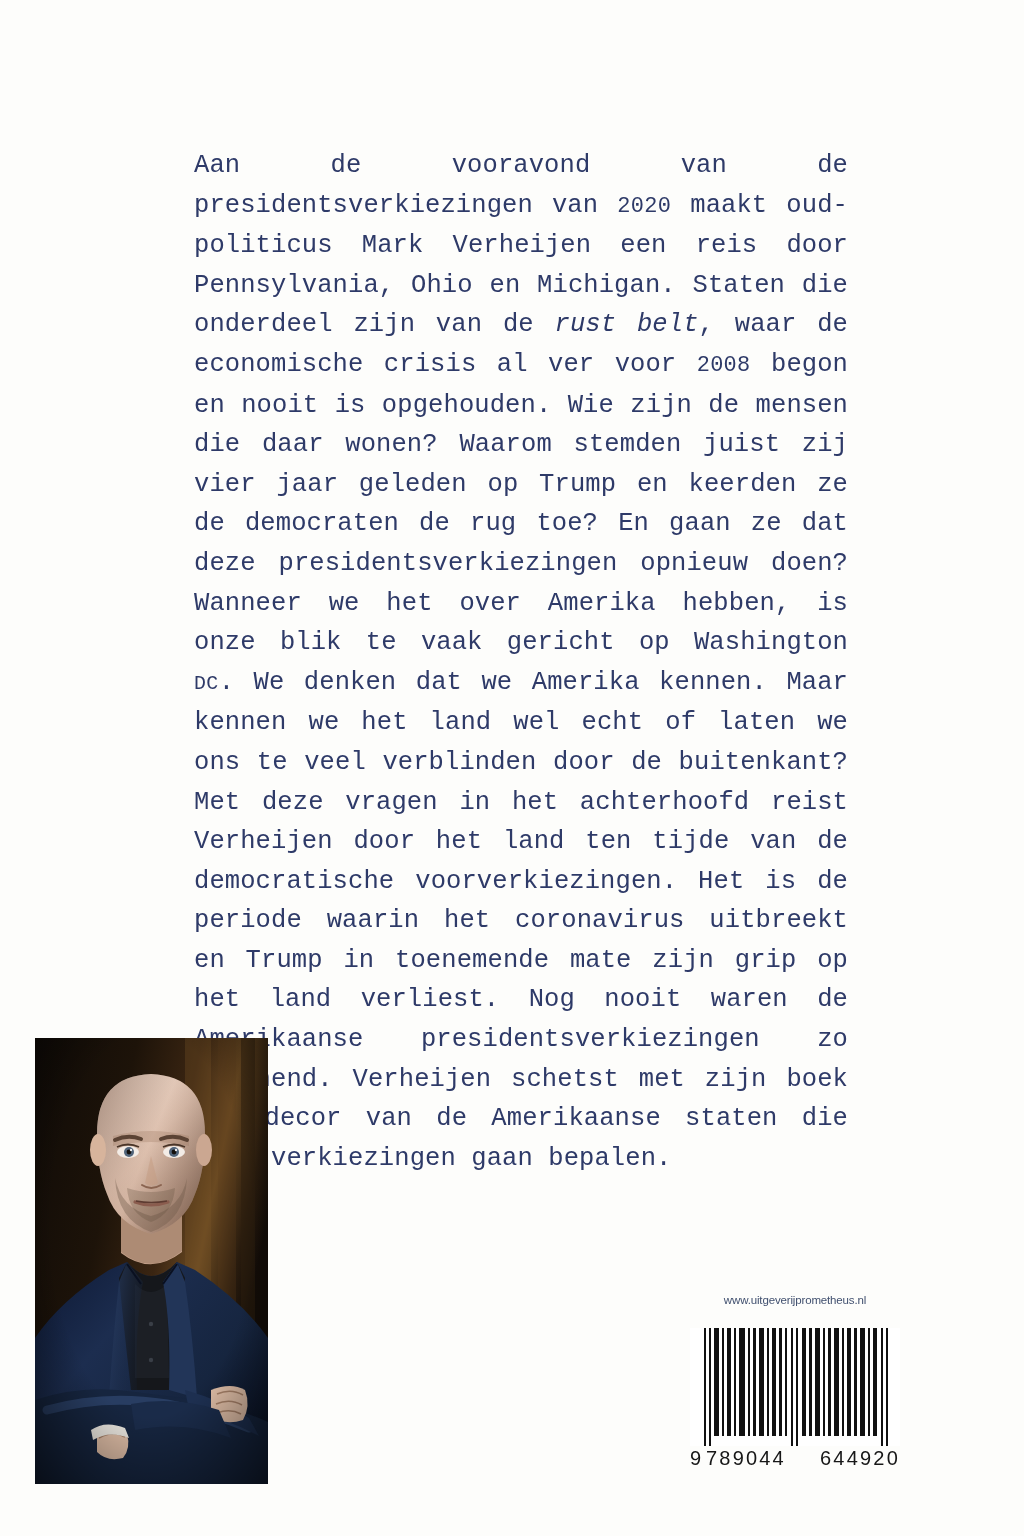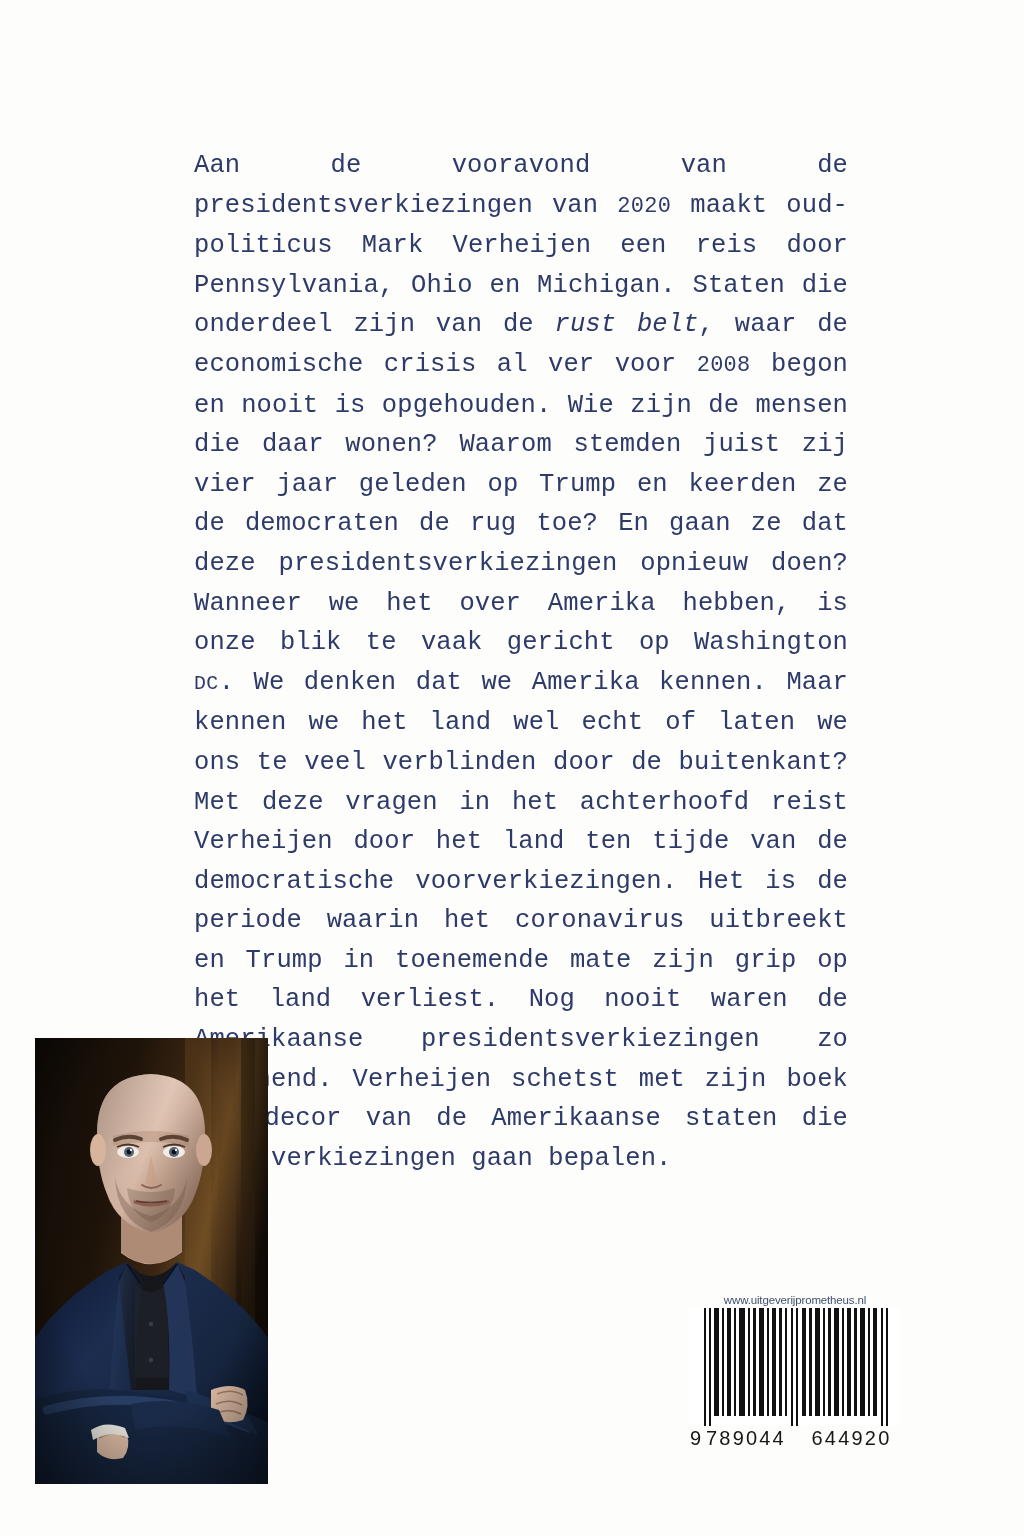--- a/index.html
+++ b/index.html
@@ -87,40 +87,40 @@
     position: absolute;
     left: 690px;
     top: 1294px;
     width: 210px;
   }
   .publisher-url {
     text-align: center;
     color: #41506f;
     font-size: 11.5px;
     letter-spacing: -0.15px;
-    margin-bottom: 2px;
+    margin-bottom: 22px;
     white-space: nowrap;
   }
   .barcode-bars {
     display: block;
     width: 210px;
     height: 118px;
   }
   .barcode-digits {
     display: flex;
     align-items: baseline;
     margin-top: 1px;
     color: #171717;
     font-family: "Liberation Sans", sans-serif;
     font-size: 20px;
     letter-spacing: 0.5px;
   }
   .bc-lead { width: 16px; text-align: left; }
   .bc-left { flex: 1; letter-spacing: 2.2px; }
-  .bc-right { flex: 1; text-align: center; letter-spacing: 2.2px; }
+  .bc-right { flex: 1; text-align: right; letter-spacing: 2.2px; }
 </style>
 </head>
 <body>
 
 <div id="cover">
 
   <div class="blurb">
     <span>Aan de vooravond van de presidentsverkiezingen van </span><span class="num">2020</span><span> maakt oud-politicus Mark Verheijen een reis door Pennsylvania, Ohio en Michigan. Staten die onderdeel zijn van de </span><em>rust belt</em><span>, waar de economische crisis al ver voor </span><span class="num">2008</span><span> begon en nooit is opgehouden. Wie zijn de mensen die daar wonen? Waarom stemden juist zij vier jaar geleden op Trump en keerden ze de democraten de rug toe? En gaan ze dat deze presidentsverkiezingen opnieuw doen? Wanneer we het over Amerika hebben, is onze blik te vaak gericht op Washington </span><span class="smallcaps">DC</span><span>. We denken dat we Amerika kennen. Maar kennen we het land wel echt of laten we ons te veel verblinden door de buitenkant? Met deze vragen in het achterhoofd reist Verheijen door het land ten tijde van de democratische voorverkiezingen. Het is de periode waarin het coronavirus uitbreekt en Trump in toenemende mate zijn grip op het land verliest. Nog nooit waren de Amerikaanse presidentsverkiezingen zo spannend. Verheijen schetst met zijn boek het decor van de Amerikaanse staten die deze verkiezingen gaan bepalen.</span>
   </div>
 

